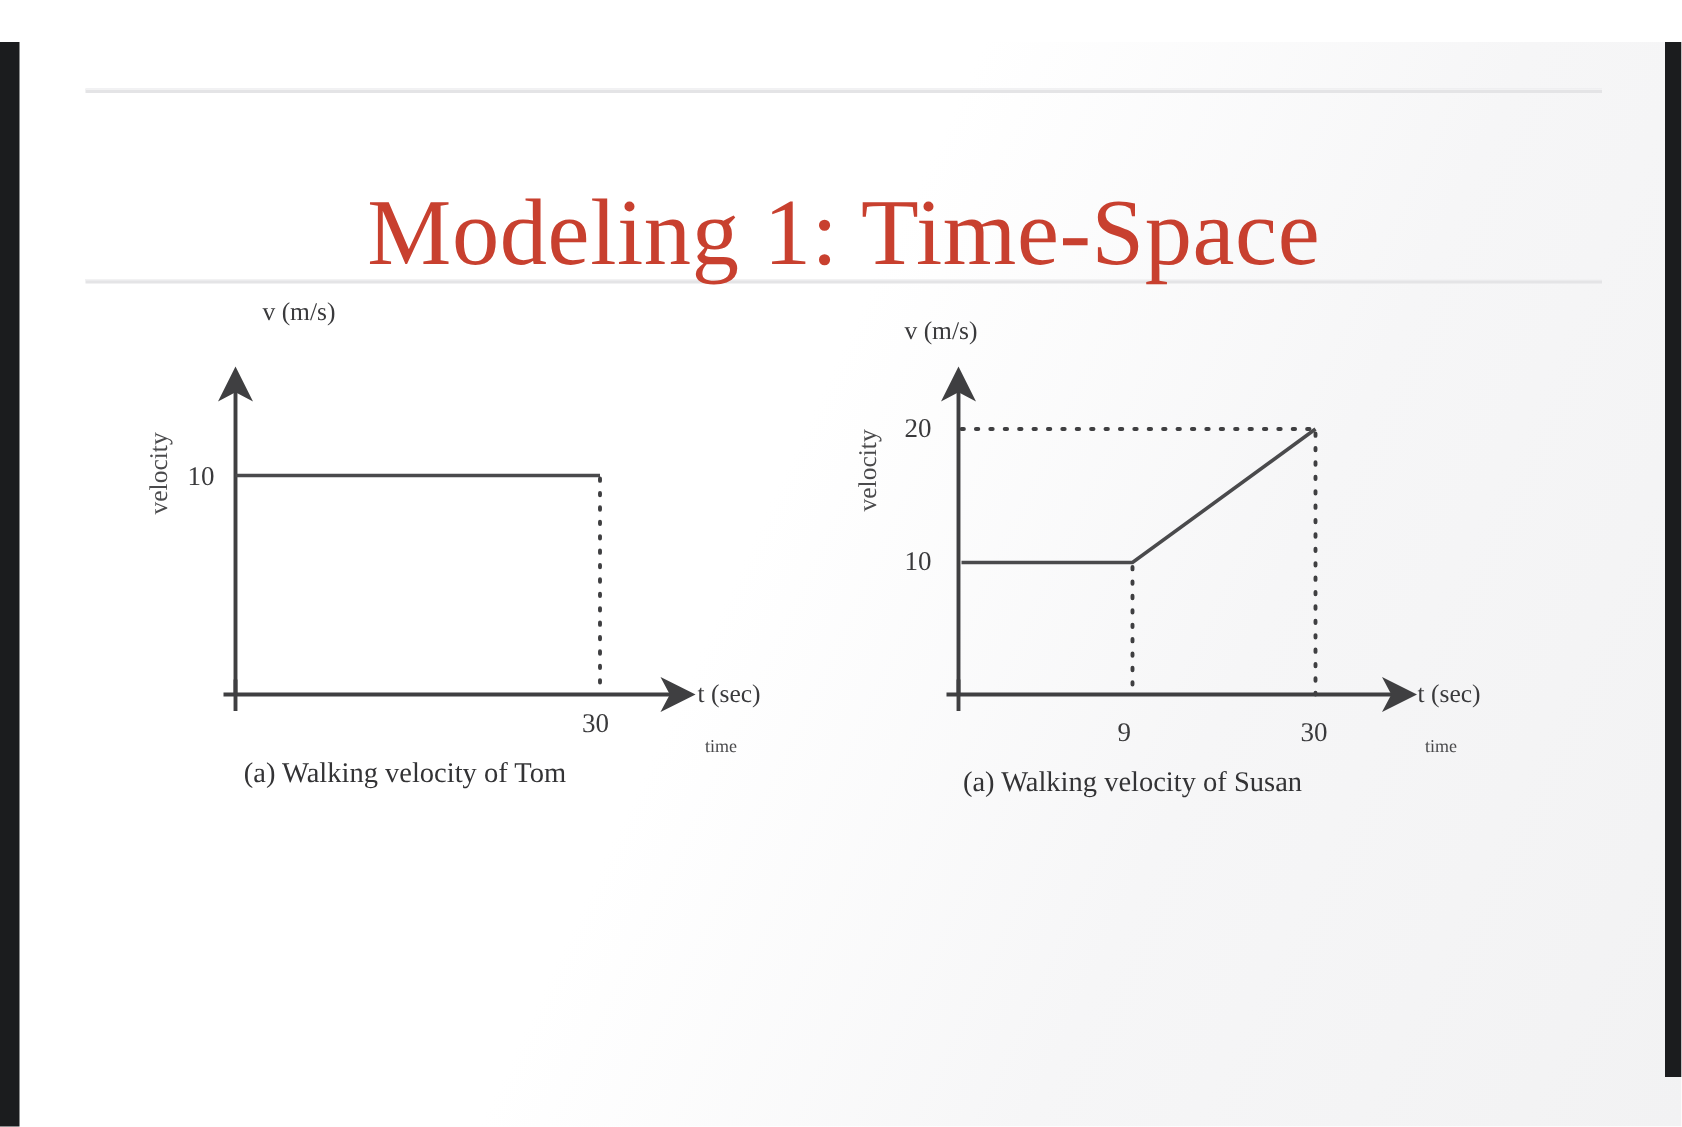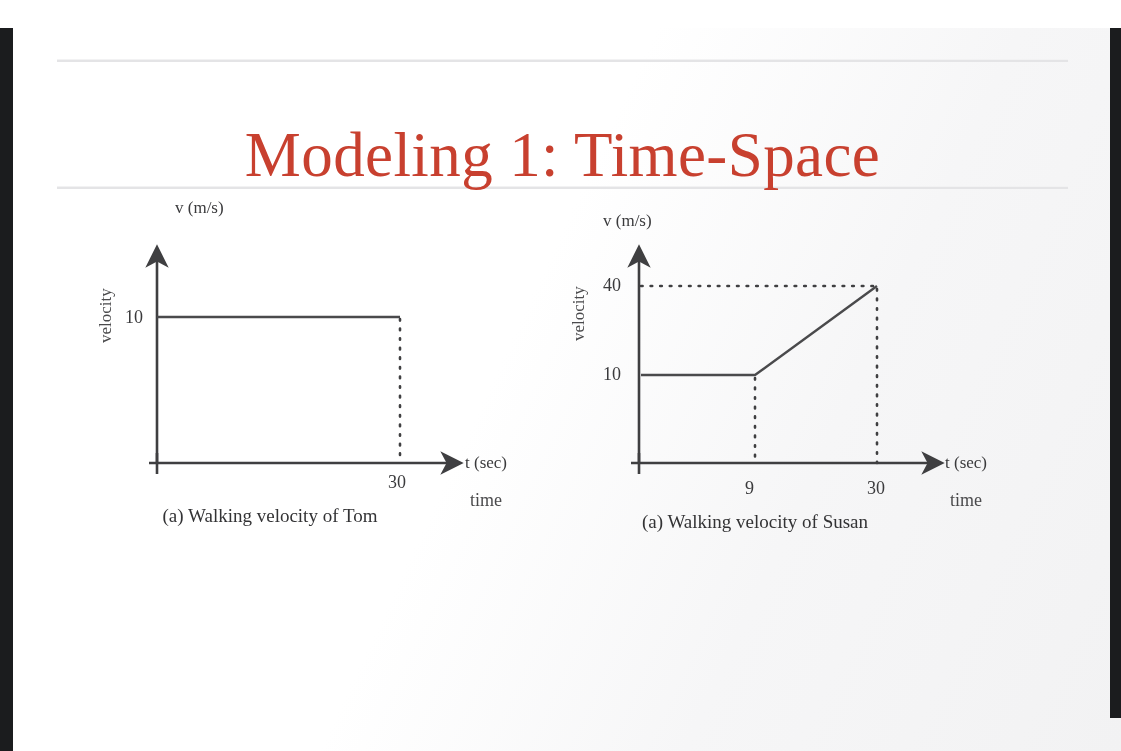--- a/index.html
+++ b/index.html
@@ -93,21 +93,21 @@
   }
   .fig-caption {
     position: absolute;
     font-size: 19px;
     color: #333335;
     white-space: nowrap;
     text-align: center;
   }
   .axis-word {
     position: absolute;
-    font-size: 18px;
+    font-size: 12px;
     color: #4a4a4c;
     white-space: nowrap;
   }
   svg.plot { position: absolute; left: 0; top: 0; overflow: visible; }
 
   
   #body-text {
     position: absolute;
     left: 122px;
     top: 518px;
@@ -169,21 +169,21 @@
 
     <span class="fig-caption" style="left:0px; top:307px; width:420px;">(a) Walking velocity of Tom</span>
   </div>
 
   <div class="figure" id="figure-susan">
 
     <span class="axis-unit-label" style="left:58px; top:13px;">v (m/s)</span>
 
     <span class="vertical-axis-name" style="left:24px; top:143px;">velocity</span>
 
-    <span class="tick-label" style="left:58px; top:77px;">40</span>
+    <span class="tick-label" style="left:58px; top:77px;">20</span>
 
     <span class="tick-label" style="left:58px; top:166px;">10</span>
 
     <span class="tick-label" style="left:200px; top:280px;">9</span>
 
     <span class="tick-label" style="left:322px; top:280px;">30</span>
 
     <span class="axis-unit-label" style="left:400px; top:255px;">t (sec)</span>
 
     <span class="axis-word" style="left:405px; top:292px;">time</span>

